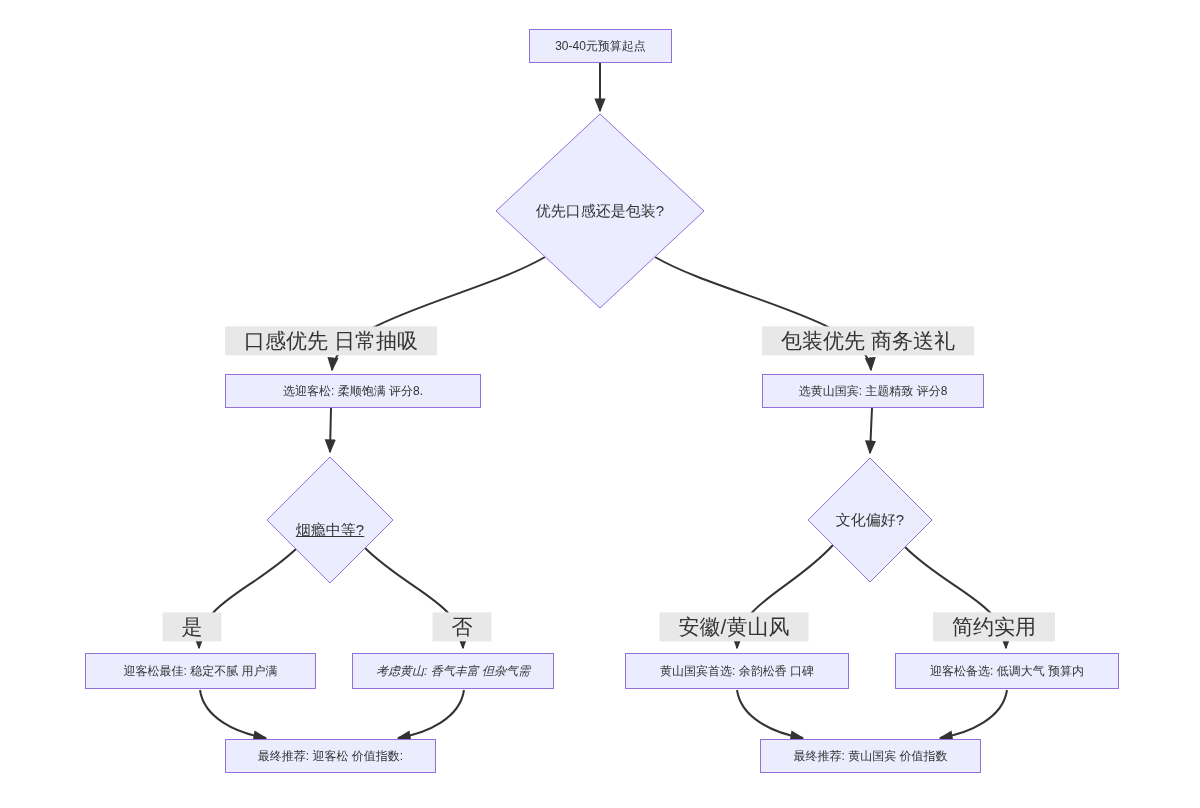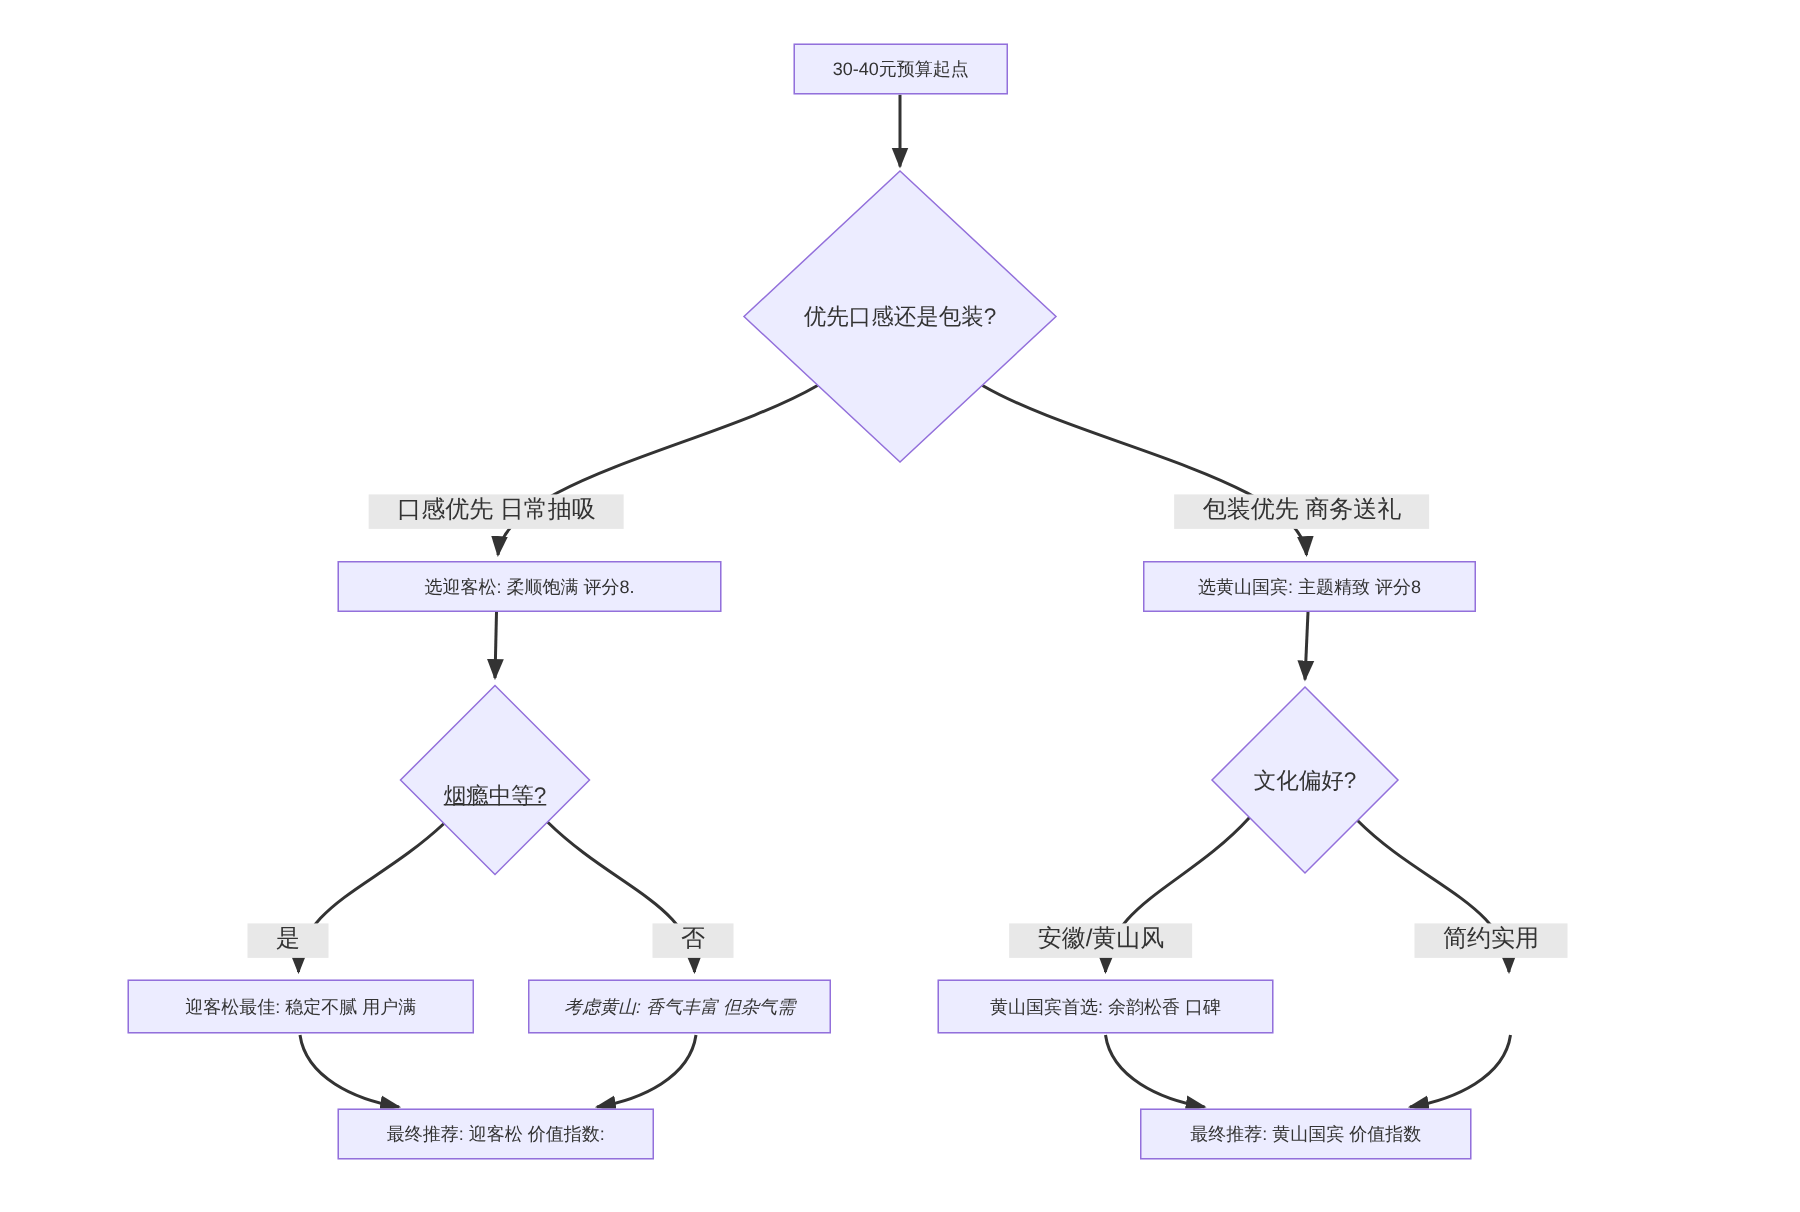--- a/index.html
+++ b/index.html
@@ -37,21 +37,21 @@
     font-size: 15px;
     white-space: nowrap;
     color: #333333;
     pointer-events: none;
   }
   .edge-label {
     position: absolute;
     transform: translate(-50%, -50%);
     background: #e8e8e8;
     color: #333333;
-    font-size: 16px;
+    font-size: 21px;
     line-height: 1.3;
     padding: 1px 19px;
     white-space: nowrap;
   }
 </style>
 </head>
 <body>
 
 <div class="canvas">
 
@@ -86,20 +86,21 @@
   <div class="node" style="left:225px; top:374px; width:256px; height:34px;">选迎客松: 柔顺饱满 评分8.</div>
 
   <div class="node" style="left:762px; top:374px; width:222px; height:34px;">选黄山国宾: 主题精致 评分8</div>
 
   <div class="node" style="left:85px; top:653px; width:231px; height:36px;">迎客松最佳: 稳定不腻 用户满</div>
 
   <div class="node" style="left:352px; top:653px; width:202px; height:36px;font-style:italic;">考虑黄山: 香气丰富 但杂气需</div>
 
   <div class="node" style="left:625px; top:653px; width:224px; height:36px;">黄山国宾首选: 余韵松香 口碑</div>
 
+  <div class="node" style="left:895px; top:653px; width:224px; height:36px;">迎客松备选: 低调大气 预算内</div>
 
   <div class="node" style="left:225px; top:739px; width:211px; height:34px;">最终推荐: 迎客松 价值指数:</div>
 
   <div class="node" style="left:760px; top:739px; width:221px; height:34px;">最终推荐: 黄山国宾 价值指数</div>
 
   <div class="diamond-text" style="left:496px; top:114px; width:208px; height:194px;">优先口感还是包装?</div>
 
   <div class="diamond-text" style="left:267px; top:467px; width:126px; height:126px;text-decoration:underline;">烟瘾中等?</div>
 
   <div class="diamond-text" style="left:808px; top:458px; width:124px; height:124px;">文化偏好?</div>

